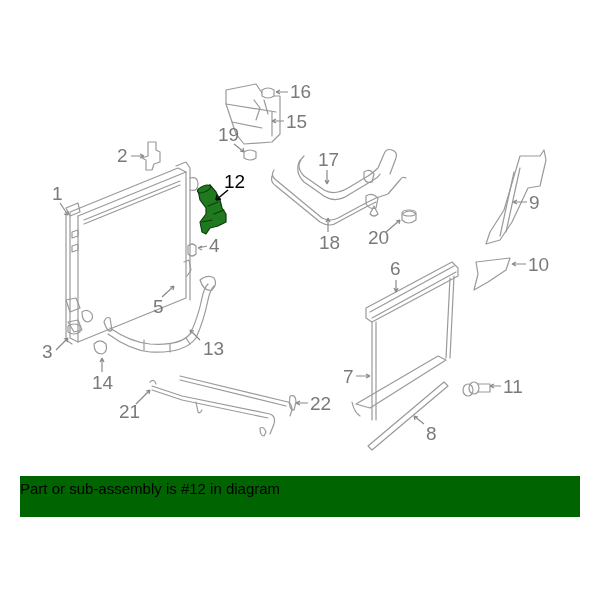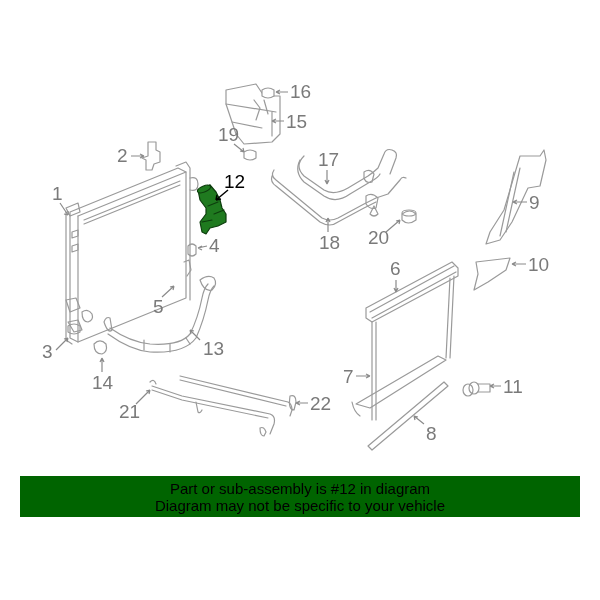--- a/index.html
+++ b/index.html
@@ -7,21 +7,21 @@
   #diagram { position: absolute; left: 0; top: 0; width: 600px; height: 600px; }
   .lbl { font-family: "Liberation Sans", sans-serif; font-size: 19px; fill: #7a7a7a; }
   .lbl.hl { fill: #000000; }
   .part { fill: none; stroke: #9a9a9a; stroke-width: 1.2; stroke-linejoin: round; stroke-linecap: round; }
   .partfill { fill: #ffffff; stroke: #9a9a9a; stroke-width: 1.2; stroke-linejoin: round; }
   .leader { stroke: #8a8a8a; stroke-width: 1.2; fill: none; }
   .leader.hl { stroke: #000; stroke-width: 1.5; }
   .hlpart { fill: #1f7a1f; stroke: #0d3d0d; stroke-width: 1.2; stroke-linejoin: round; }
   #banner {
     position: absolute; left: 20px; top: 476px; width: 560px; height: 41px;
-    background: #006400; color: #000; text-align: center;
+    background: #006400; color: #000; text-align: left;
     font-family: "Liberation Sans", sans-serif; font-size: 15px; line-height: 17px;
     padding-top: 4px; box-sizing: border-box;
   }
   #banner div { white-space: nowrap; }
 </style>
 </head>
 <body>
 
 <svg id="diagram" viewBox="0 0 600 600" xmlns="http://www.w3.org/2000/svg">
 
@@ -222,14 +222,13 @@
     <path class="leader" d="M136 404 L150 390 M150 390 l-4 1 M150 390 l-1 4"></path>
   </g>
   <g>
     <text class="lbl" x="310" y="410">22</text>
     <path class="leader" d="M308 403 L296 403 M296 403 l4 -2 M296 403 l4 2"></path>
   </g>
 </svg>
 
 <div id="banner">
   <div>Part or sub-assembly is #12 in diagram</div>
-  <div>Diagram may not be specific to your vehicle</div>
 </div>
 
 </body></html>

